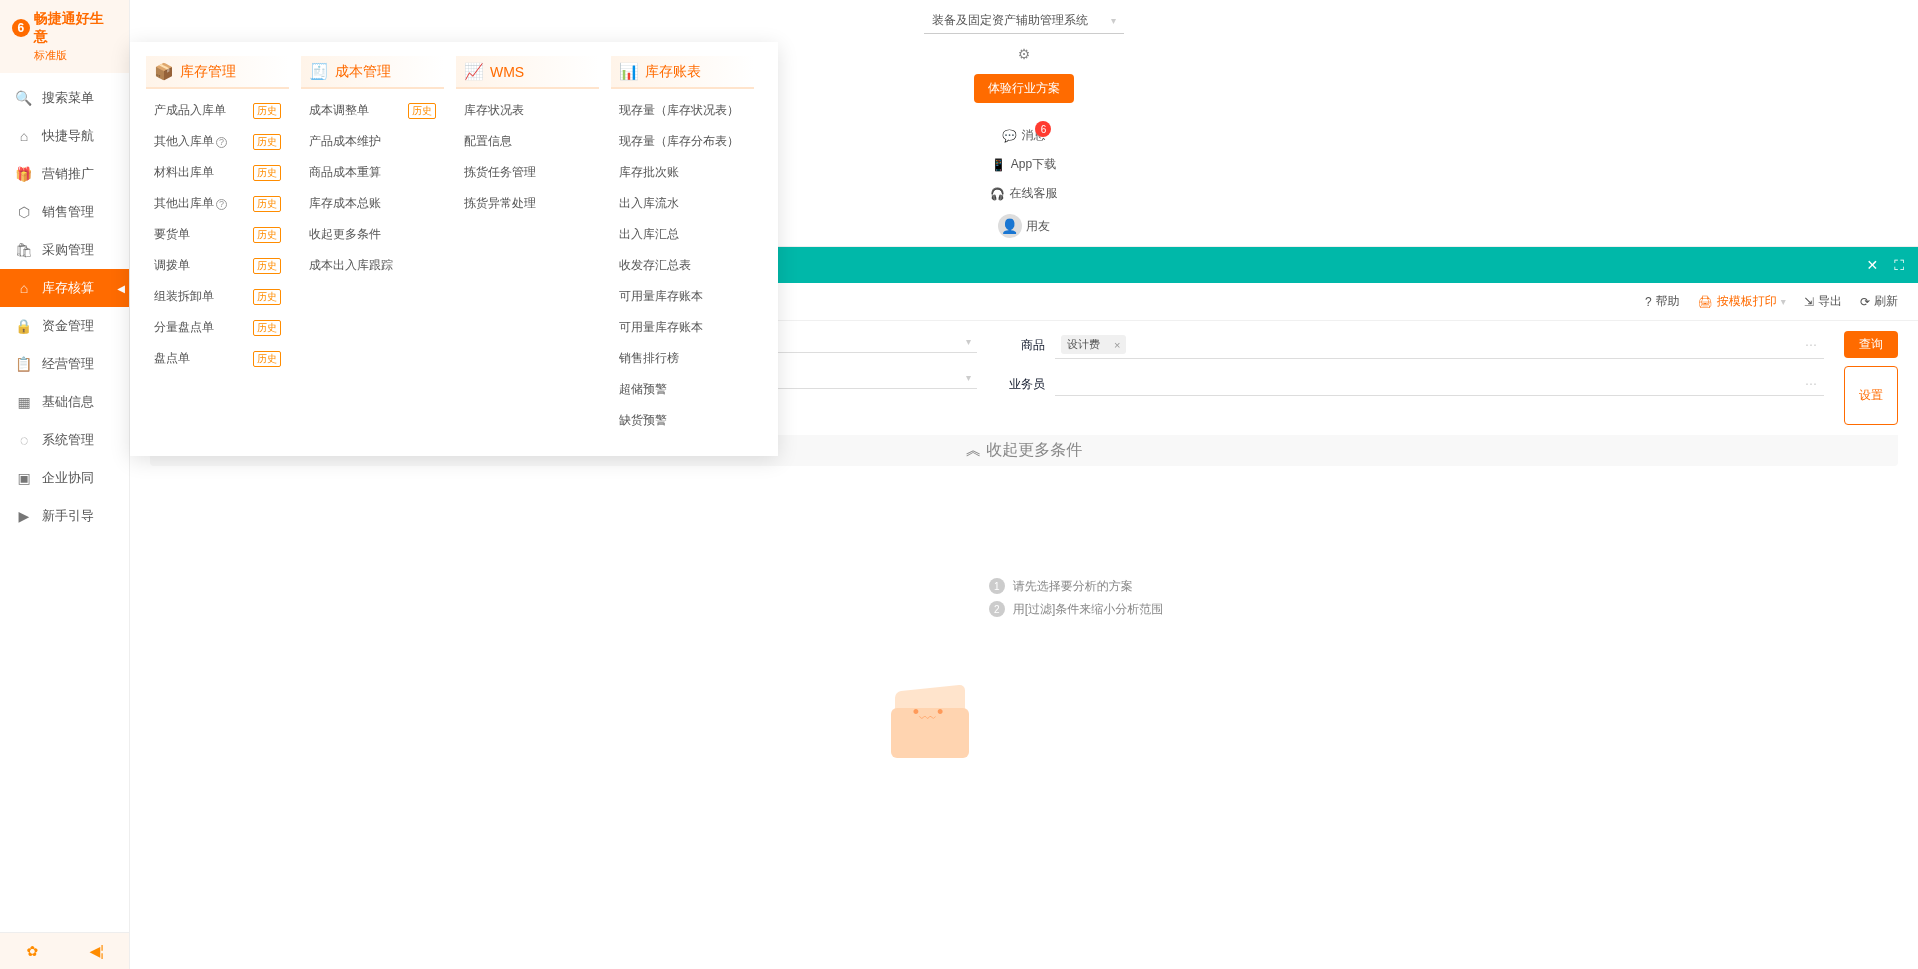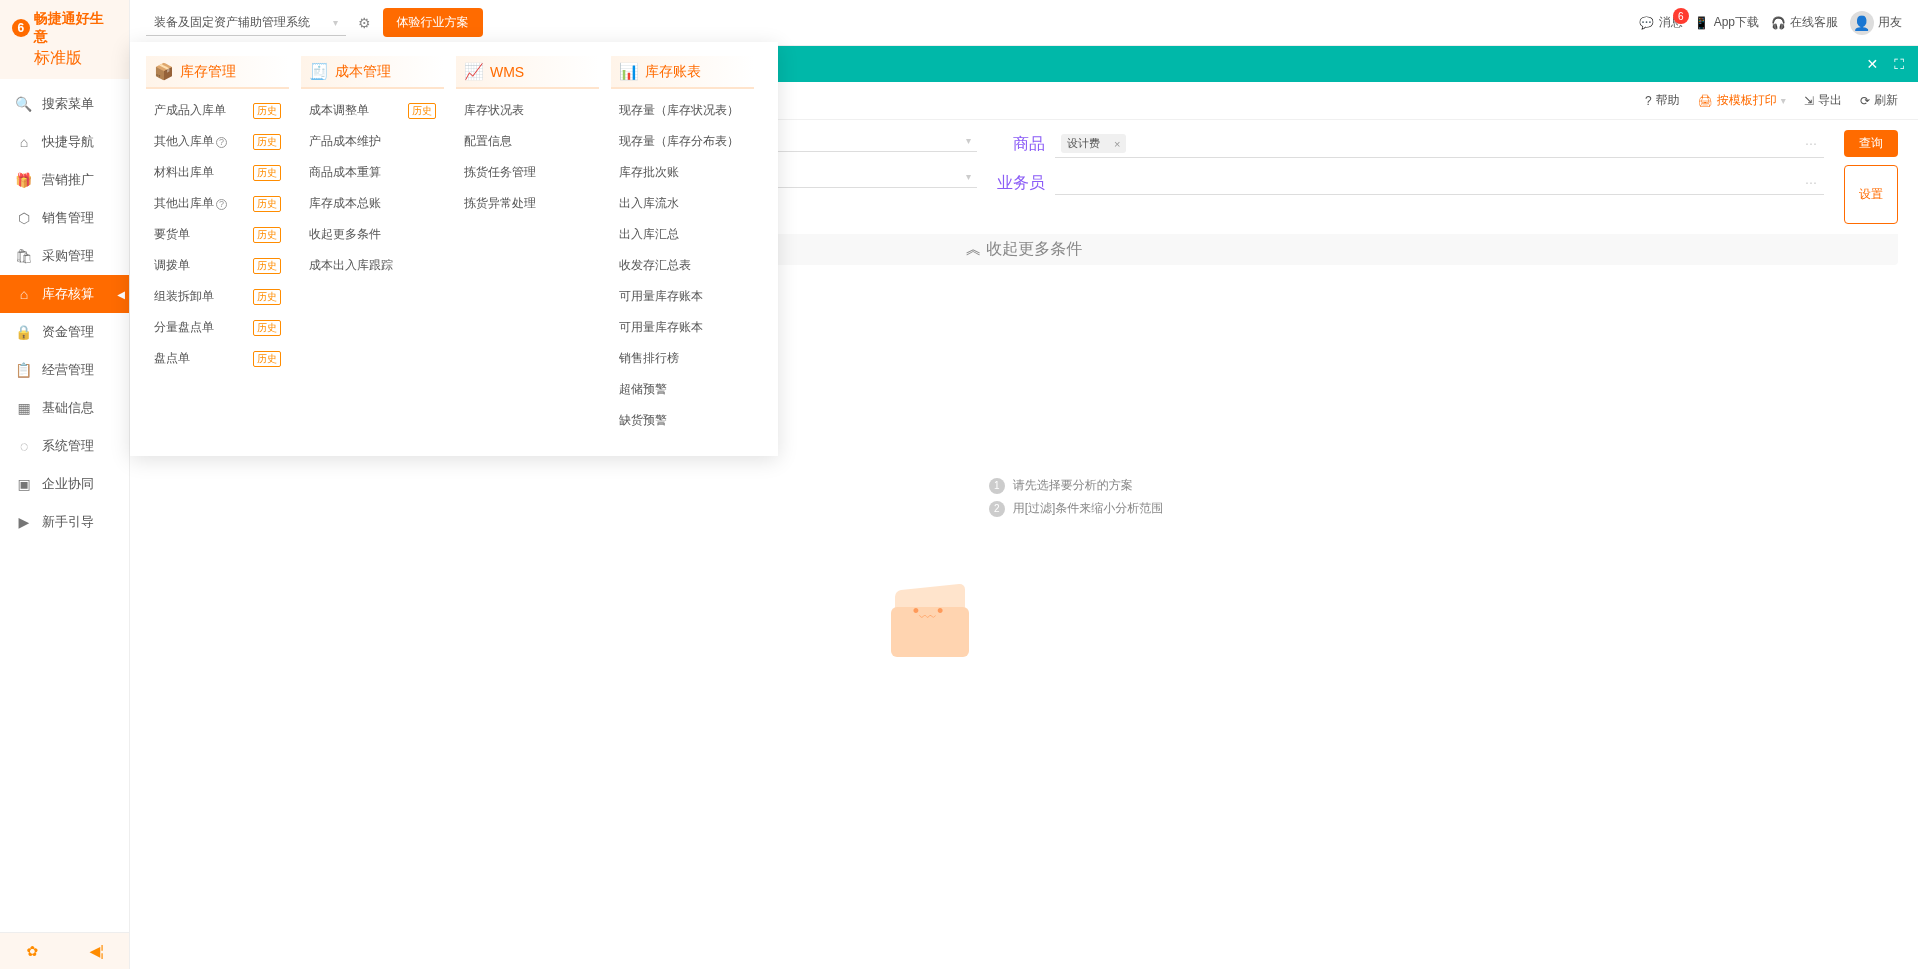--- a/index.html
+++ b/index.html
@@ -5,34 +5,34 @@
 * { margin: 0; padding: 0; box-sizing: border-box; font-family: "Microsoft YaHei", sans-serif; }
 body { background: #fff; font-size: 13px; color: #333; overflow: hidden; }
 
 .app { display: flex; height: 100vh; }
 
 
 .sidebar { width: 130px; background: #fff; border-right: 1px solid #eee; display: flex; flex-direction: column; }
 .logo { padding: 10px 12px; background: #fef6ef; }
 .logo-main { color: #ff6b00; font-weight: bold; font-size: 14px; display: flex; align-items: center; gap: 4px; }
 .logo-icon { width: 18px; height: 18px; background: #ff6b00; border-radius: 50%; color:#fff; display:flex; align-items:center; justify-content:center; font-size:12px; font-weight:900; }
-.logo-sub { color: #ff6b00; font-size: 16px; margin-top: 2px; margin-left: 22px; }
+.logo-sub { color: #ff6b00; font-size: 11px; margin-top: 2px; margin-left: 22px; }
 .nav { flex: 1; padding-top: 6px; }
 .nav-item { display: flex; align-items: center; gap: 10px; padding: 10px 16px; color: #555; cursor: pointer; position: relative; }
 .nav-item.active { background: #ff6b00; color: #fff; }
 .nav-item.active::after { content:"◀"; position:absolute; right:4px; font-size:10px; color:#fff; }
 .nav-icon { width: 16px; height: 16px; display:flex; align-items:center; justify-content:center; font-size:14px; color: inherit; opacity:0.8; }
 .sidebar-footer { display:flex; border-top:1px solid #eee; background:#fef6ef; }
 .sidebar-footer div { flex:1; text-align:center; padding:10px 0; color:#ff8c00; cursor:pointer; font-size:14px; }
 
 
 .main { flex:1; display:flex; flex-direction:column; overflow:hidden; }
 
 
-.header { display:flex; align-items:center; padding: 8px 16px; border-bottom:1px solid #eee; gap:12px; }
+.header { display:flex; align-items:center; padding: 8px 16px; border-bottom:1px solid #eee; gap:12px;flex-direction:column; }
 .sys-select { border:none; border-bottom:1px solid #ccc; padding: 4px 8px; width: 200px; font-size:12px; color:#555; display:flex; align-items:center; justify-content:space-between; }
 .gear-btn { color:#888; cursor:pointer; font-size:14px; }
 .industry-btn { background:#ff6b00; color:#fff; border:none; padding:6px 14px; border-radius:4px; cursor:pointer; font-size:12px; }
 .header-spacer { flex:1; }
 .header-link { color:#555; display:flex; align-items:center; gap:4px; cursor:pointer; font-size:12px; position:relative; }
 .badge { position:absolute; top:-6px; right:-6px; background:#ff3b30; color:#fff; border-radius:50%; width:16px; height:16px; font-size:10px; display:flex; align-items:center; justify-content:center; }
 .avatar { width:24px; height:24px; border-radius:50%; background:#ddd; display:flex; align-items:center; justify-content:center; color:#999; font-size:14px; }
 
 
 .tabs { background:#00b8a9; display:flex; align-items:center; height:36px; }
@@ -44,21 +44,21 @@
 
 
 .toolbar { display:flex; justify-content:flex-end; gap:18px; padding: 10px 20px; color:#555; font-size:12px; border-bottom:1px solid #f0f0f0; }
 .toolbar-item { display:flex; align-items:center; gap:4px; cursor:pointer; }
 .toolbar-item.orange { color:#ff6b00; }
 
 
 .filter-area { padding: 10px 20px; display:flex; gap:20px; position:relative; }
 .filter-col { flex:1; }
 .filter-row { display:flex; align-items:center; margin-bottom:14px; }
-.filter-label { width:48px; text-align:right; color:#8b5cf6; font-size:16px; margin-right:10px; }
+.filter-label { width:48px; text-align:right; color:#0f172a; font-size:12px; margin-right:10px; }
 .filter-input { flex:1; border:none; border-bottom:1px solid #ddd; padding:4px 6px; font-size:12px; display:flex; align-items:center; justify-content:space-between; min-height:22px; }
 .tag-chip { background:#f0f0f0; padding:2px 6px; border-radius:3px; font-size:11px; display:inline-flex; align-items:center; gap:14px; color:#555; }
 .tag-chip .x { color:#999; cursor:pointer; }
 .chev { color:#ccc; font-size:10px; }
 .dots { color:#ccc; letter-spacing:1px; cursor:pointer; }
 .action-col { display:flex; flex-direction:column; gap:8px; }
 .btn-query { background:#ff6b00; color:#fff; border:none; padding:5px 14px; border-radius:4px; cursor:pointer; font-size:12px; }
 .btn-set { background:#fff; color:#ff6b00; border:1px solid #ff6b00; padding:20px 14px; border-radius:4px; cursor:pointer; font-size:12px; }
 
 

